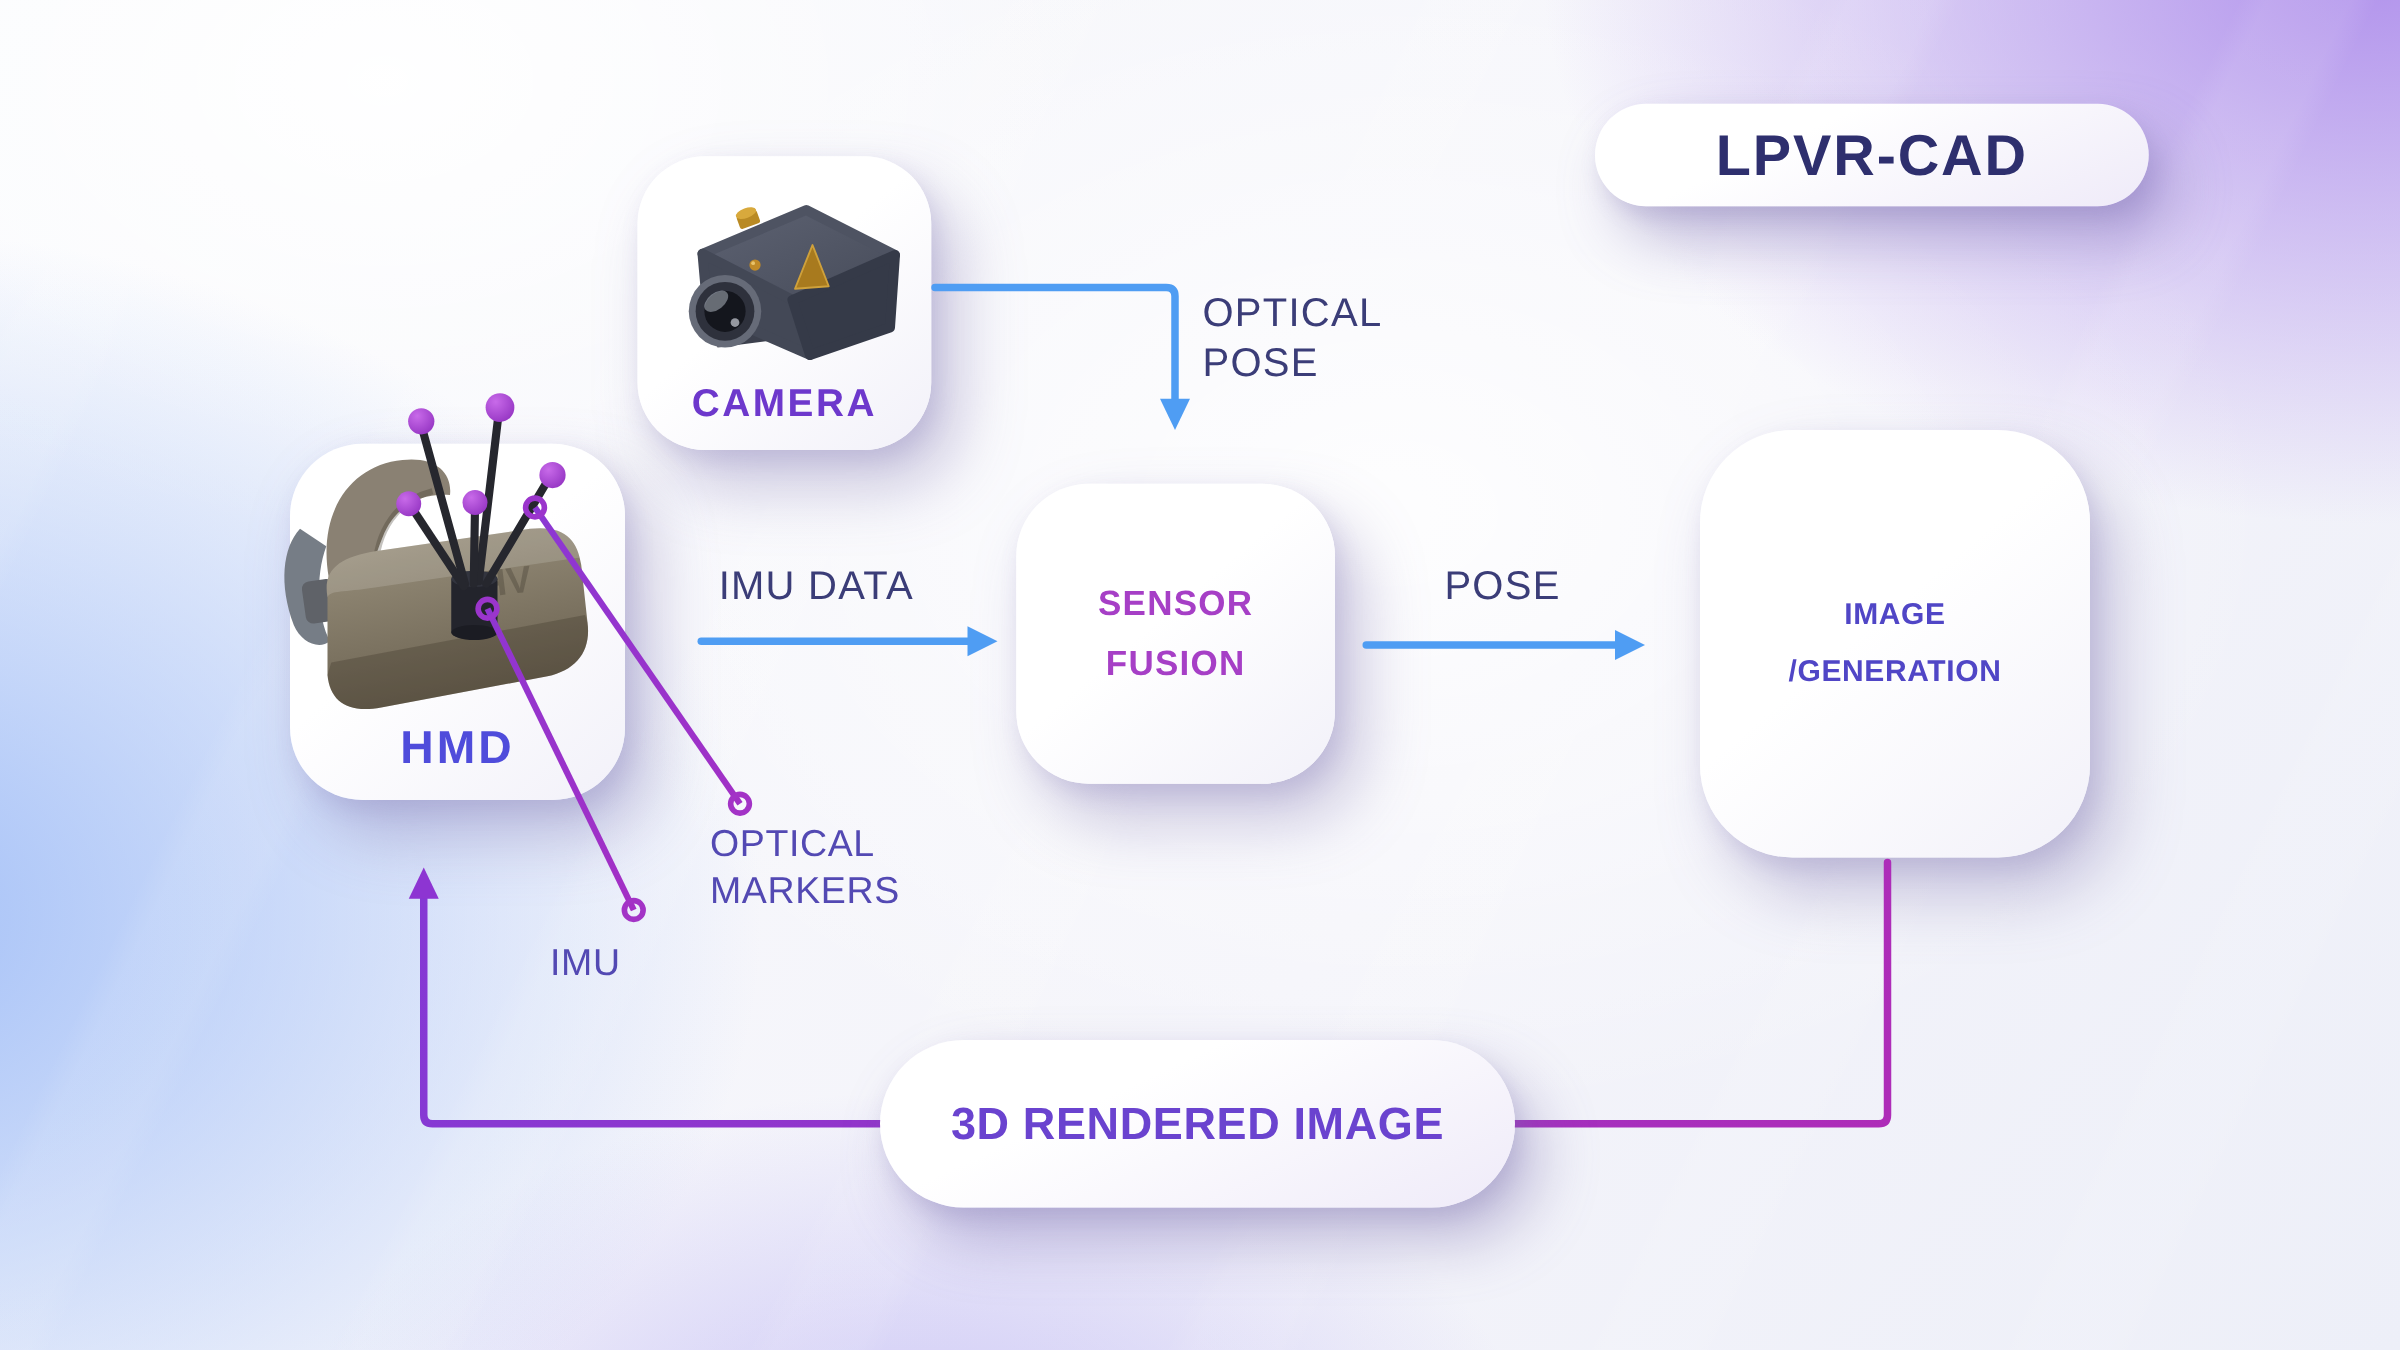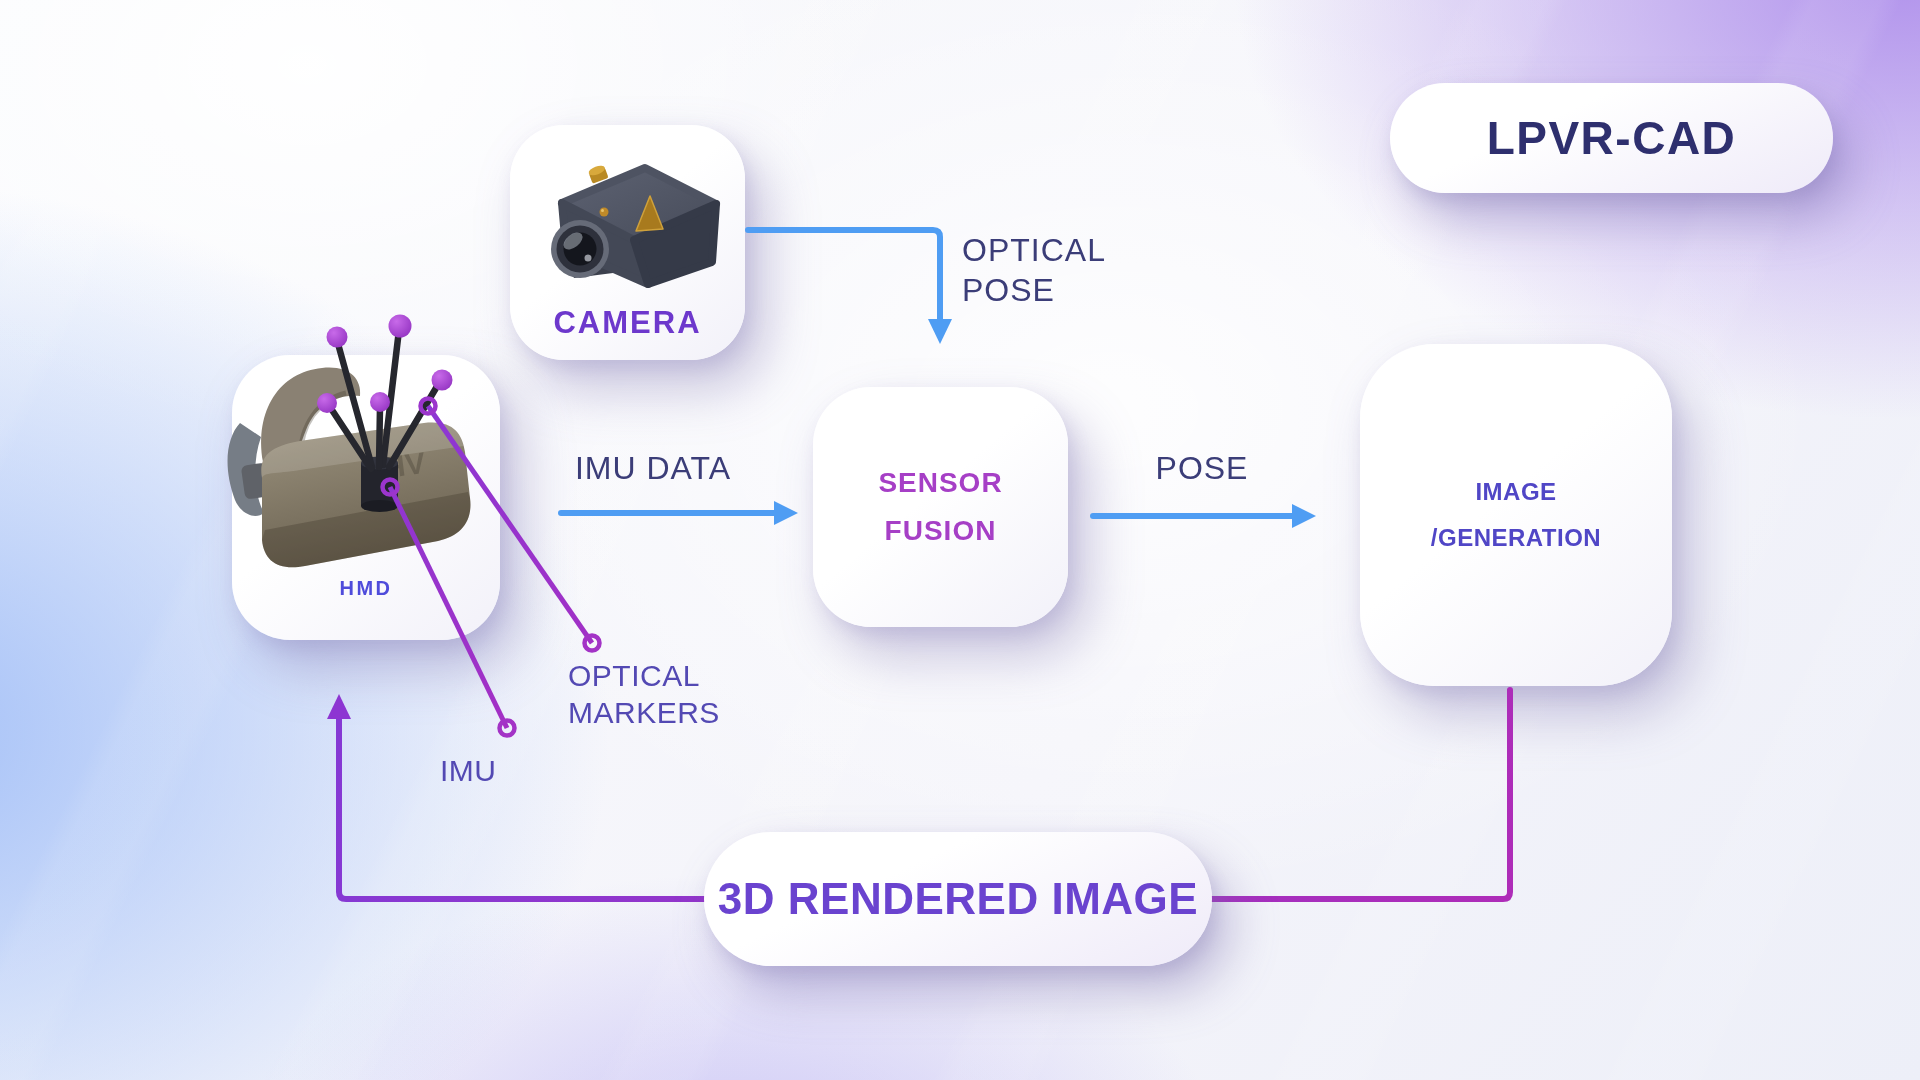--- a/index.html
+++ b/index.html
@@ -32,27 +32,27 @@
   #sensor-card{left:813px;top:387px;width:255px;height:240px;border-radius:58px;
     display:flex;flex-direction:column;align-items:center;justify-content:center;}
   #imagegen-card{left:1360px;top:344px;width:312px;height:342px;border-radius:74px;
     display:flex;flex-direction:column;align-items:center;justify-content:center;}
   .pill{
     position:absolute;z-index:3;
     background:linear-gradient(155deg,#ffffff 35%,#ebe6f7 115%);
     box-shadow:18px 26px 48px rgba(118,108,172,.42), 4px 8px 16px rgba(118,108,172,.18);
     display:flex;align-items:center;justify-content:center;
   }
-  #title-pill{left:1390px;top:83px;width:443px;height:110px;border-radius:55px;}
+  #title-pill{left:1276px;top:83px;width:443px;height:82px;border-radius:55px;}
   #rendered-pill{left:704px;top:832px;width:508px;height:134px;border-radius:67px;}
   .title-text{font-size:46px;font-weight:700;color:#2e2f6e;letter-spacing:1.5px;}
-  .rendered-text{font-size:44px;font-weight:700;color:#6a43cf;letter-spacing:.5px;}
+  .rendered-text{font-size:36px;font-weight:700;color:#6a43cf;letter-spacing:.5px;}
   .node-label{position:absolute;left:0;right:0;text-align:center;font-weight:700;}
   #camera-card .node-label{top:180px;font-size:31px;color:#6d38cc;letter-spacing:2px;}
-  #hmd-card .node-label{top:222px;font-size:20px;color:#4f4cdb;letter-spacing:2.5px;}
+  #hmd-card .node-label{top:222px;font-size:37px;color:#4f4cdb;letter-spacing:2.5px;}
   .sensor-line{font-size:28px;font-weight:700;color:#a63fc6;line-height:48px;letter-spacing:1px;text-align:center;}
   .imagegen-line{font-size:24px;font-weight:700;color:#5046c6;line-height:46px;letter-spacing:.5px;text-align:center;}
   .flow-label{position:absolute;z-index:4;color:#3b3d78;font-size:32px;letter-spacing:1px;}
   #optical-pose{left:962px;top:230px;line-height:40px;}
   #imu-data{left:538px;top:450px;width:230px;text-align:center;}
   #pose-label{left:1122px;top:450px;width:160px;text-align:center;}
   .callout-label{position:absolute;z-index:4;color:#5349b3;font-size:30px;letter-spacing:.5px;}
   #optical-markers{left:568px;top:657px;line-height:37px;}
   #imu-label{left:440px;top:754px;width:110px;text-align:left;}
   #art{position:absolute;left:0;top:0;z-index:2;pointer-events:none;}

